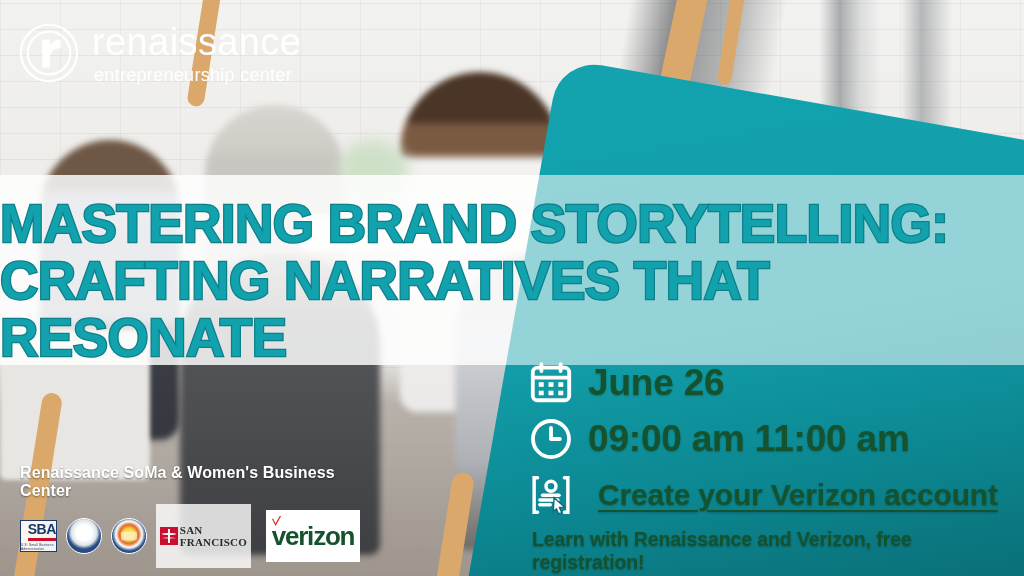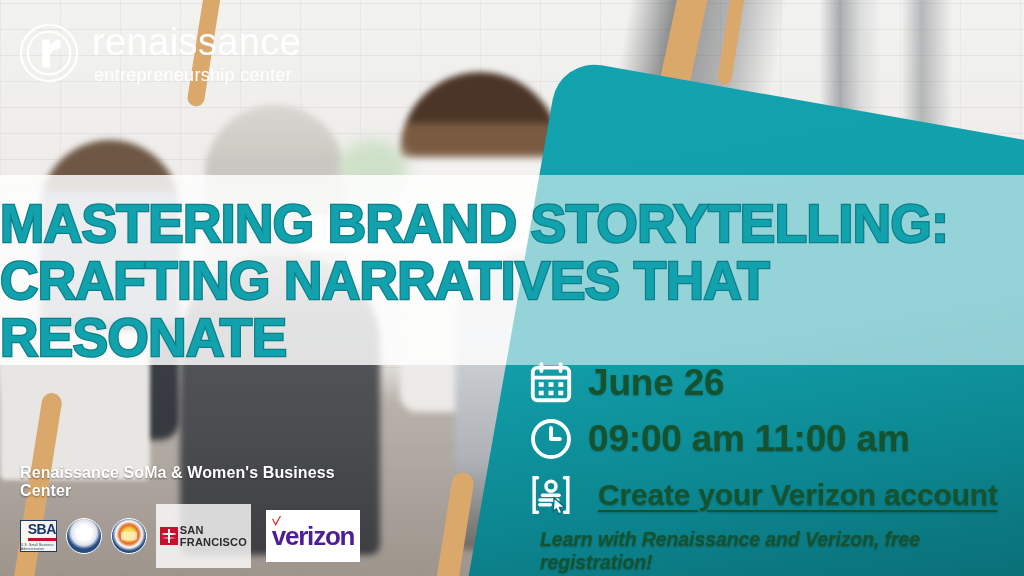--- a/index.html
+++ b/index.html
@@ -153,26 +153,25 @@
     font-size: 30px;
     font-weight: bold;
     text-decoration: underline;
     text-underline-offset: 5px;
     text-decoration-thickness: 2px;
     letter-spacing: -.2px;
     text-shadow: 0 1px 2px rgba(0,0,0,.25);
   }
   .tagline {
     margin-top: 9px;
-    margin-left: 12px;
+    margin-left: 4px;
     font-size: 19.5px;
     font-weight: bold;
     letter-spacing: -.1px;
     text-shadow: 0 1px 2px rgba(0,0,0,.3);
-    font-style: italic;
   }
 
   
   .partners {
     position: absolute;
     left: 20px;
     bottom: 8px;
     width: 340px;
   }
   .partners-title {
@@ -224,20 +223,21 @@
     left: 50%; top: 50%;
     width: 16px; height: 9px;
     transform: translate(-50%,-50%);
     background: rgba(255,255,255,.55);
     border-radius: 2px;
   }
   .sf {
     display: flex; align-items: center; gap: 2px;
     background: rgba(255,255,255,.8);
     padding: 20px 4px;
+    font-family: Liberation Serif, serif;
   }
   .sf-mark {
     width: 18px; height: 18px; background: #c8102e;
     position: relative; flex: none;
   }
   .sf-mark::before {
     content: "";
     position: absolute; left: 8px; top: 2px;
     width: 2px; height: 14px; background: #fff;
   }
@@ -252,21 +252,21 @@
     color: #2b2b2b; font-size: 11px; font-weight: bold; letter-spacing: .2px;
   }
   .verizon-box {
     background: #ffffff;
     width: 94px; height: 52px;
     display: flex; align-items: center; justify-content: center;
     margin-left: 6px;
     flex: none;
   }
   .verizon-word {
-    color: #4c1d95;
+    color: #14532d;
     font-size: 26px;
     font-weight: bold;
     letter-spacing: -1.2px;
     position: relative;
     line-height: 1;
   }
   .verizon-check {
     position: absolute;
     left: -1px; top: -7px;
     width: 11px; height: 11px;

